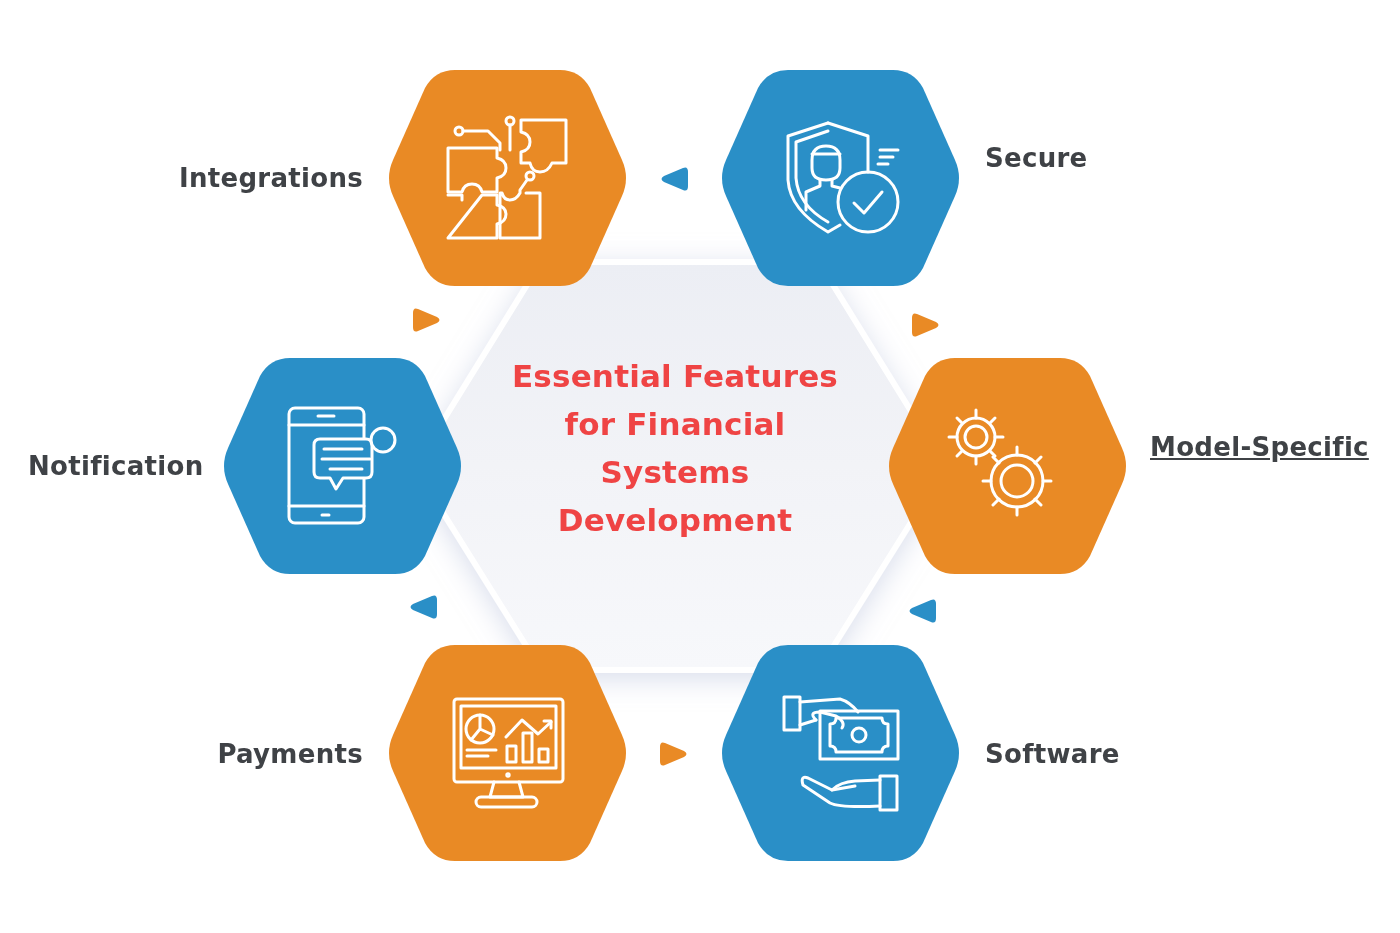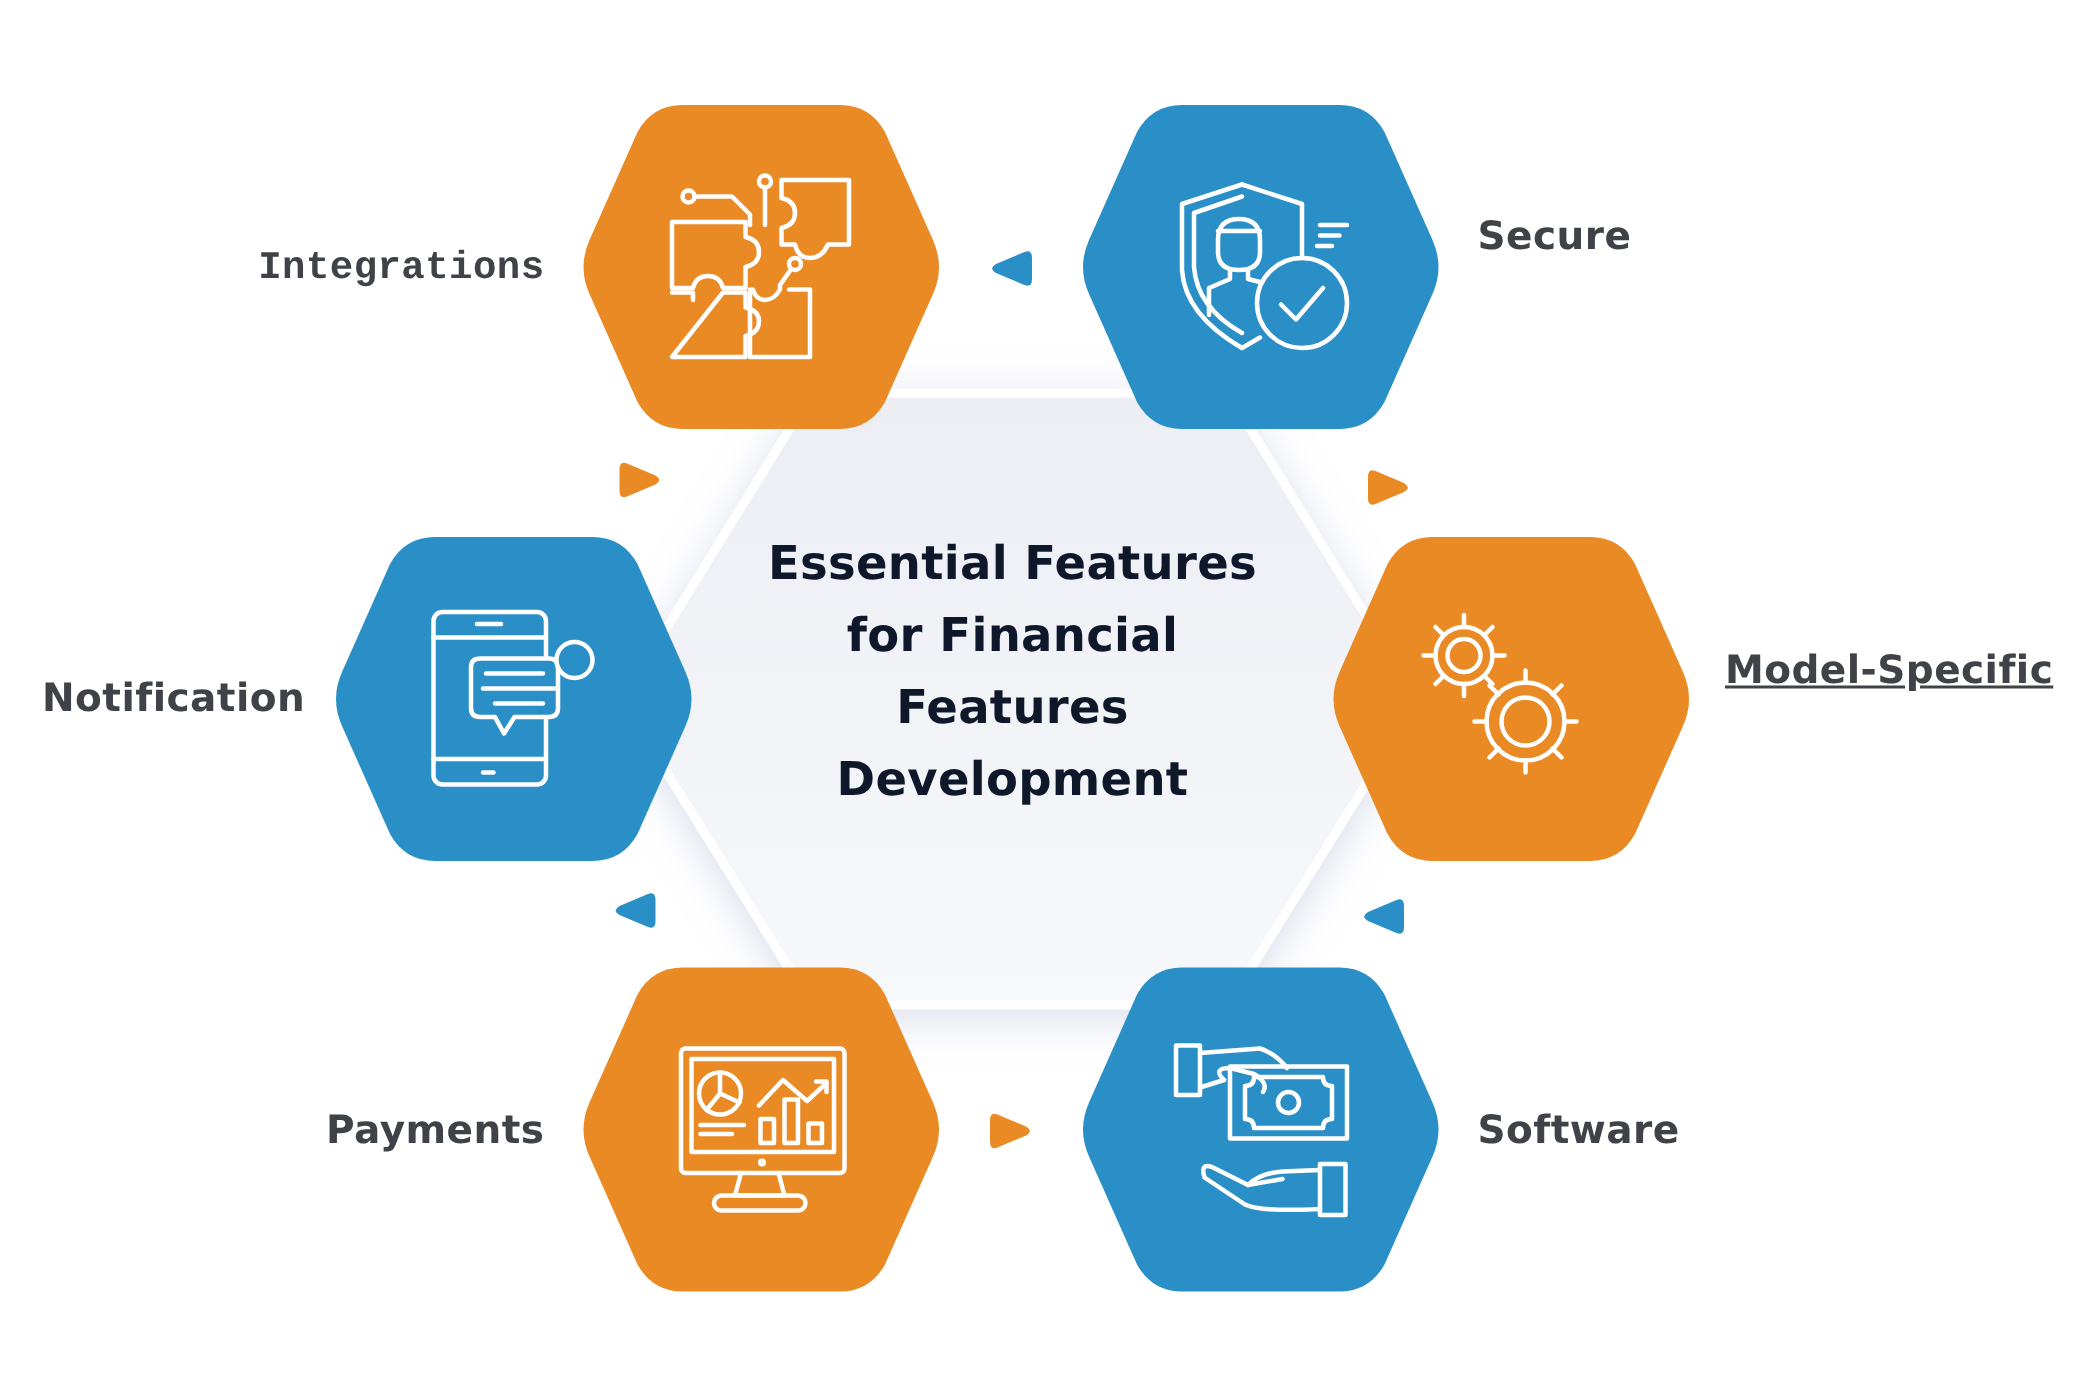--- a/index.html
+++ b/index.html
@@ -8,21 +8,21 @@
     font-family:"DejaVu Sans", "Liberation Sans", sans-serif;
   }
   svg.layer { position:absolute; left:0; top:0; }
   .label {
     position:absolute; color:#3f4246; font-weight:bold; font-size:26px; line-height:40px;
     letter-spacing:0.3px; white-space:nowrap;
   }
   .label.right-align { text-align:right; }
   .title {
     position:absolute; left:470px; top:352px; width:410px; text-align:center;
-    color:#0f172a; font-weight:bold; font-size:31px; line-height:48px; letter-spacing:0.2px;
+    color:#ef4444; font-weight:bold; font-size:31px; line-height:48px; letter-spacing:0.2px;
   }
   .title span { display:block; }
 </style>
 </head>
 <body>
 
 <svg class="layer" width="1400" height="933" viewBox="0 0 1400 933">
   <defs>
     <filter id="softShadow" x="-20%" y="-20%" width="140%" height="140%">
       <feGaussianBlur in="SourceAlpha" stdDeviation="14"></feGaussianBlur>
@@ -148,25 +148,25 @@
       <path d="M320,439 L366,439 Q372,439 372,445 L372,472 Q372,478 366,478 L343,478 L336,489 L330,478 L320,478 Q314,478 314,472 L314,445 Q314,439 320,439 Z" fill="#2a8fc7"></path>
       <path d="M324,449 L362,449 M322,459 L370,459 M330,469 L362,469"></path>
       <circle cx="383" cy="440" r="12" fill="#2a8fc7"></circle>
     </g>
   </g>
 </svg>
 
 <div class="title">
   <span>Essential Features</span>
   <span>for Financial</span>
-  <span>Features</span>
+  <span>Systems</span>
   <span>Development</span>
 </div>
 
-<div class="label right-align" style="left:150px; top:158px; width:213px;font-family:Liberation Mono, monospace;">
+<div class="label right-align" style="left:150px; top:158px; width:213px;">
   <span>Integrations</span>
 </div>
 
 <div class="label" style="left:985px; top:138px;">
   <div>Secure</div>
 </div>
 
 <div class="label" style="left:1150px; top:427px;text-decoration:underline;">
   <div>Model-Specific</div>
 </div>

